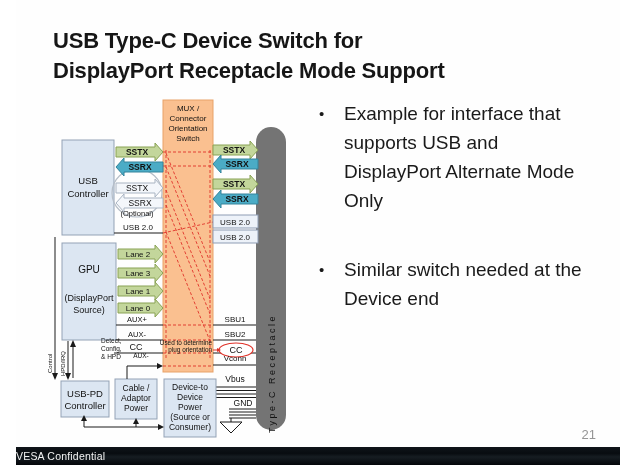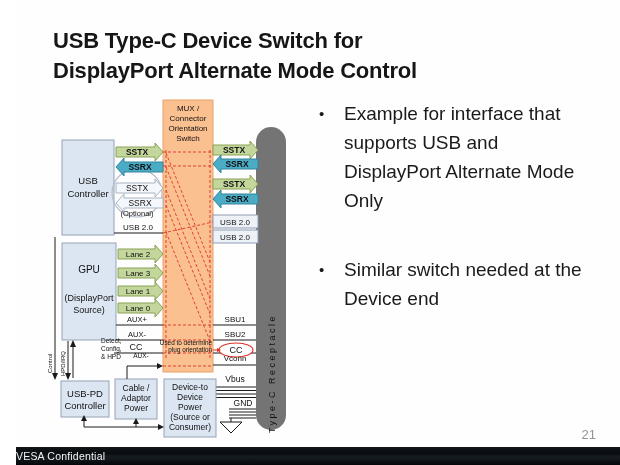--- a/index.html
+++ b/index.html
@@ -27,21 +27,21 @@
   .boxtxt{font-size:9.5px;}
   .smalltxt{font-size:8px;}
 </style>
 </head>
 <body>
 
 <div class="slide">
 
   <div class="title">
     <div>USB Type-C Device Switch for</div>
-    <div>DisplayPort Alternate Mode Control</div>
+    <div>DisplayPort Receptacle Mode Support</div>
   </div>
 
   <div class="bullets">
     <div class="bullet">
       <span class="marker">•</span>
       <span>Example for interface that supports USB and DisplayPort Alternate Mode Only</span>
     </div>
     <div class="bullet">
       <span class="marker">•</span>
       <span>Similar switch needed at the Device end</span>

